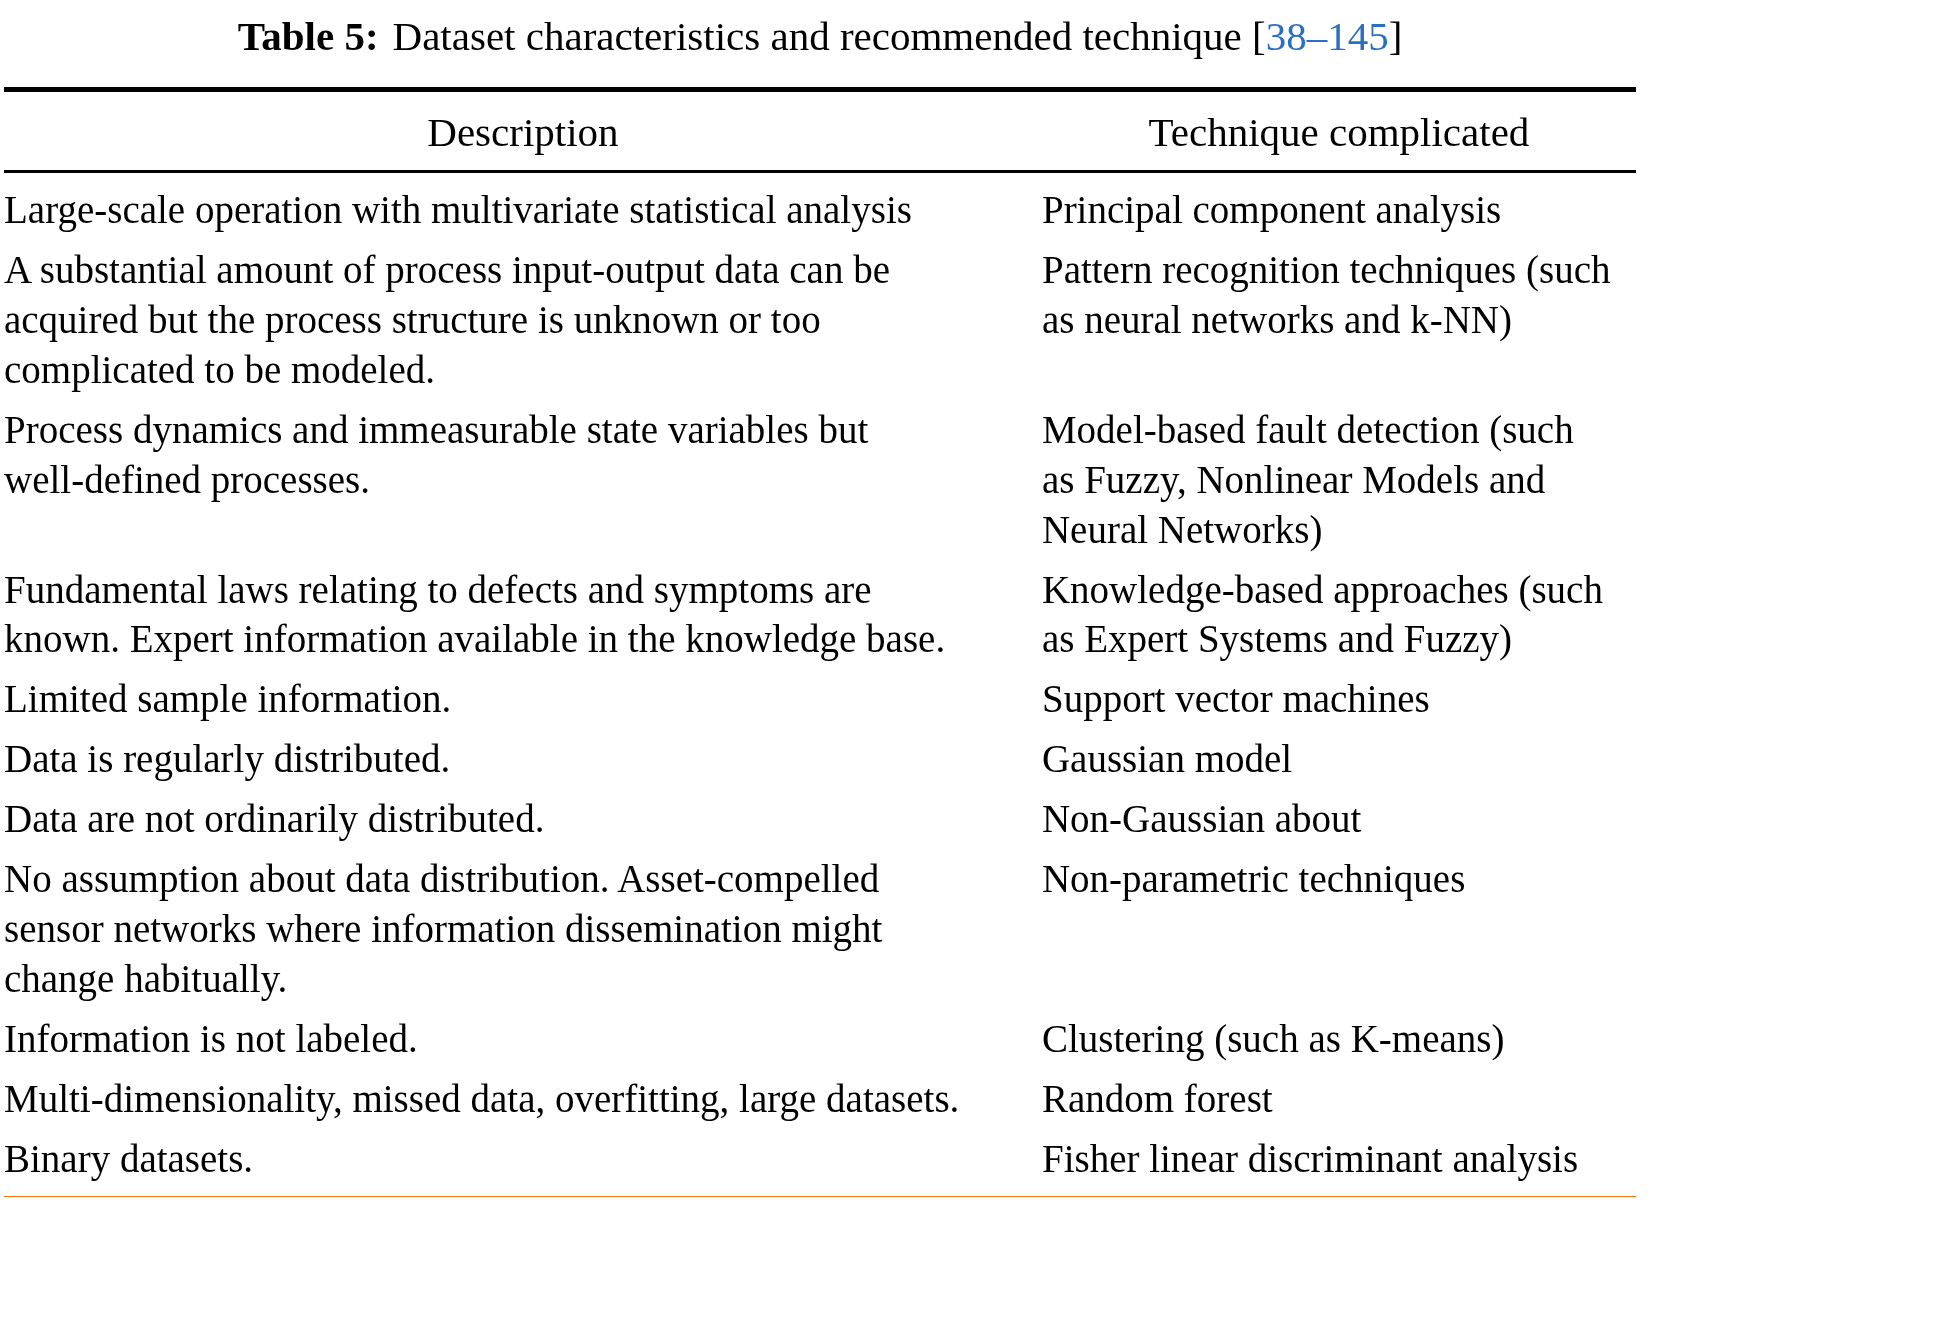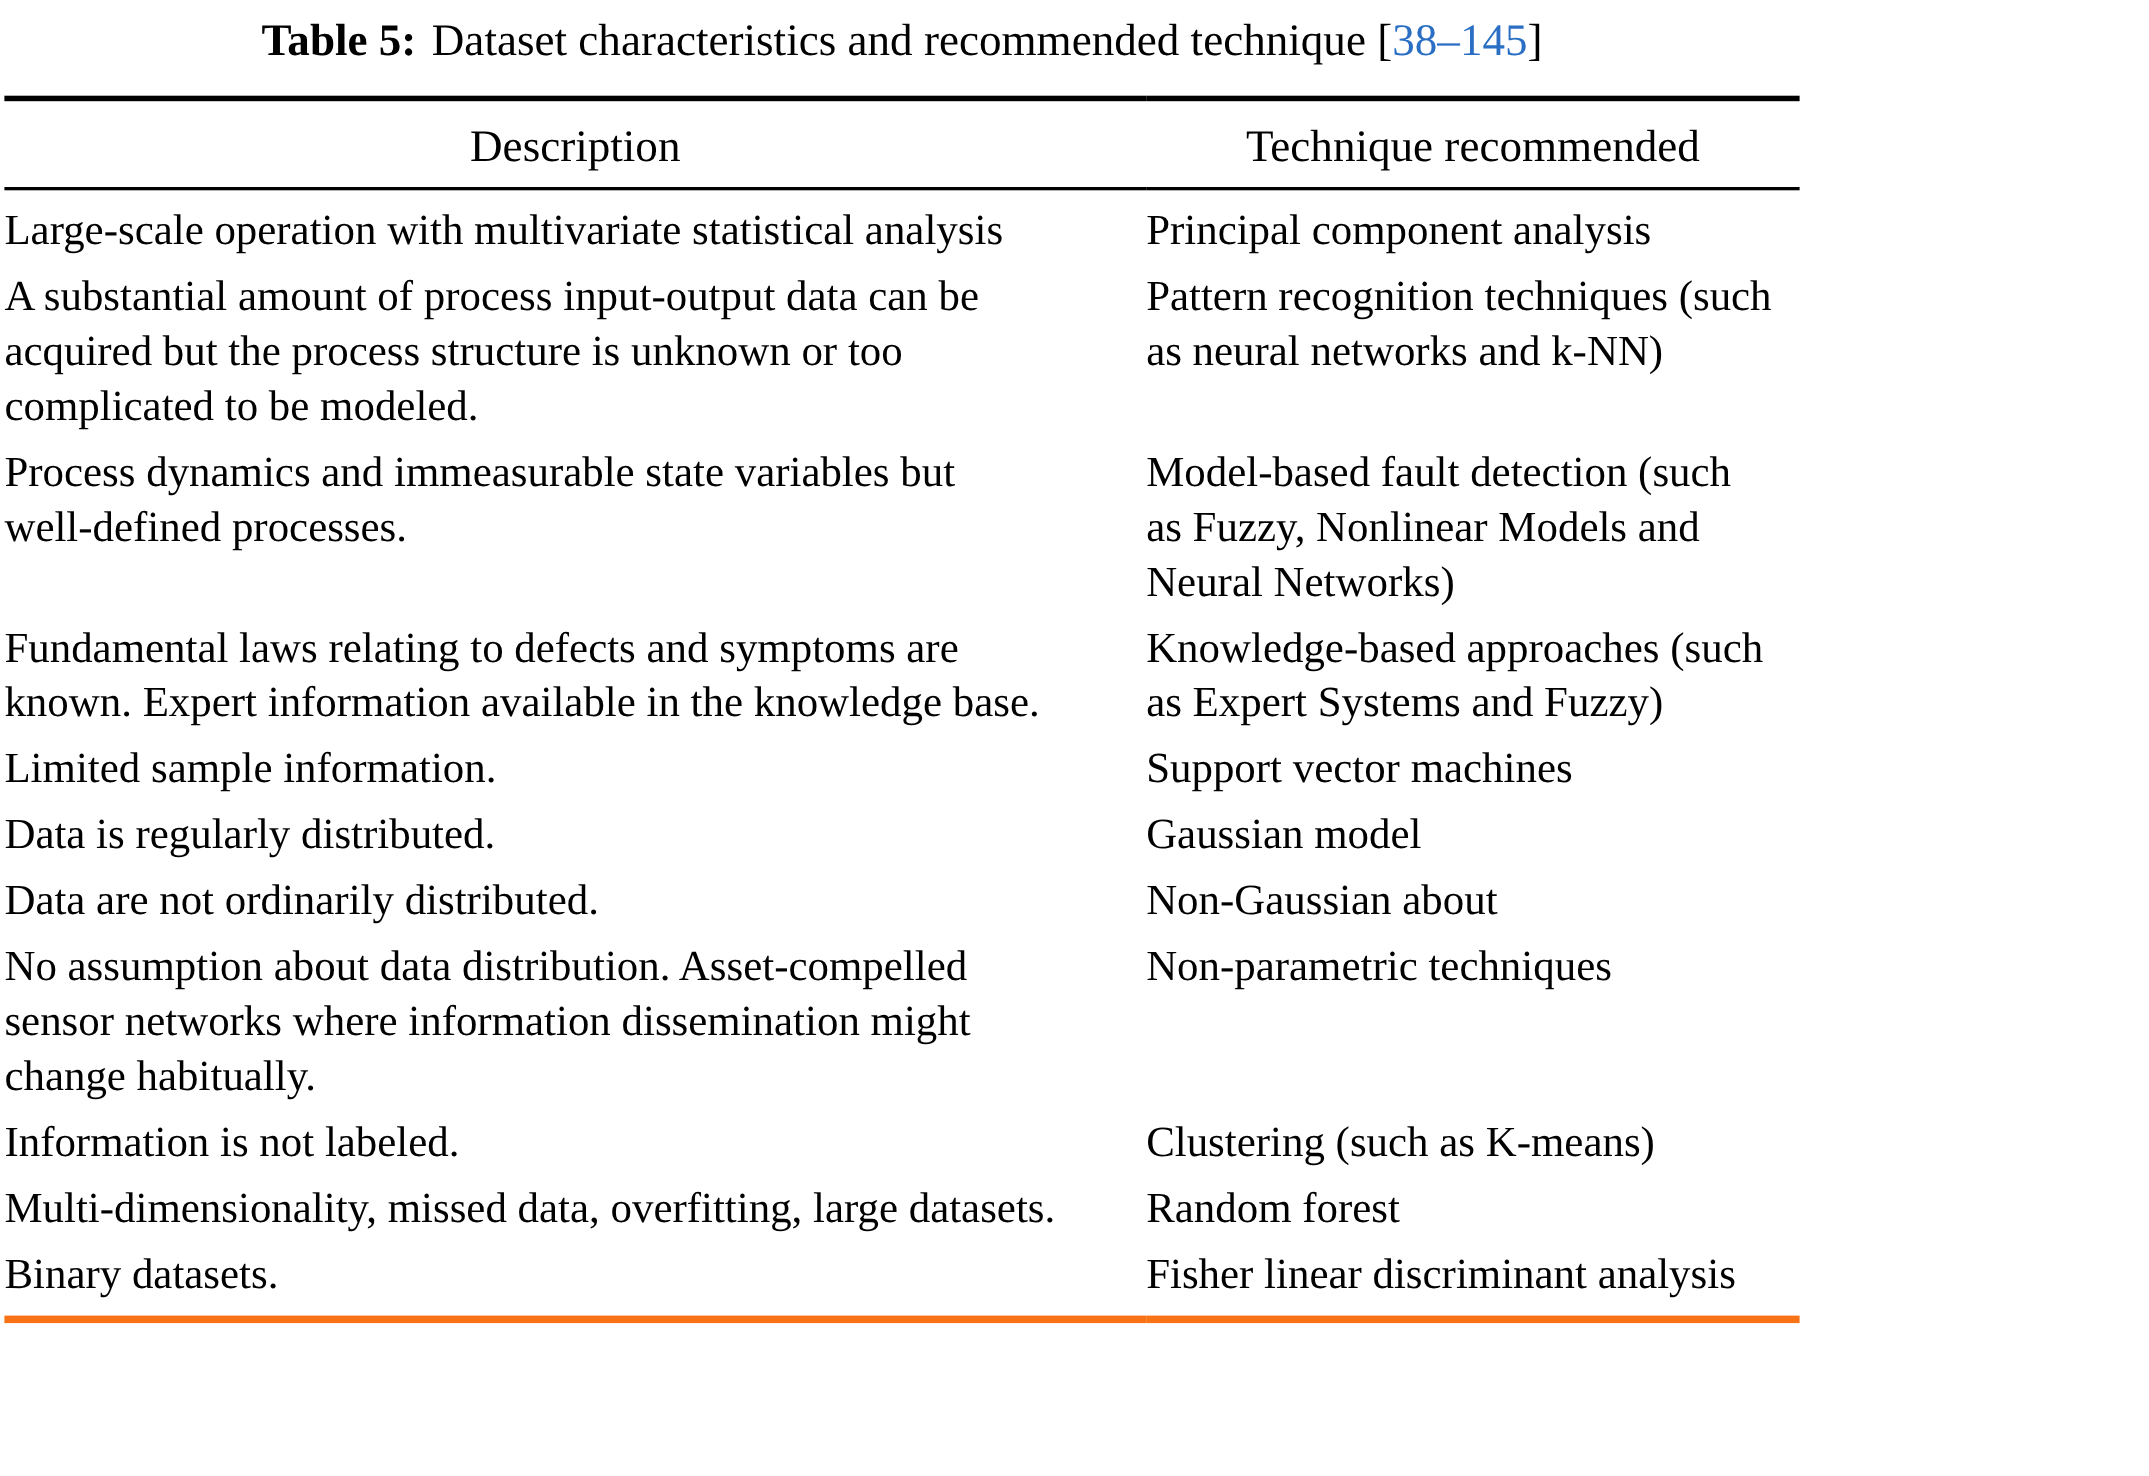--- a/index.html
+++ b/index.html
@@ -47,39 +47,39 @@
   table.data-table tbody td {
     vertical-align: top;
     font-size: 39px;
     line-height: 1.28;
     white-space: pre-line;
     padding: 5px 0 5px 0;
   }
   table.data-table tbody td.desc { padding-right: 26px; }
   table.data-table tbody tr:first-child td { padding-top: 12px; }
   table.data-table tbody tr:last-child td {
-    border-bottom: 7px solid #f97316;
+    border-bottom: 1px solid #f97316;
     padding-bottom: 12px;
   }
 </style>
 </head>
 <body>
 
 <div class="page">
 
   <div class="caption">
     <span class="caption-label">Table 5:</span><span>Dataset characteristics and recommended technique</span>
     <span><span>[</span><a href="#" class="citation-link" style="color: rgb(43, 111, 196);">38–145</a><span>]</span></span>
   </div>
 
   <table class="data-table">
     <thead>
       <tr>
         <th class="col-desc">Description</th>
-        <th class="col-tech">Technique recommended</th>
+        <th class="col-tech">Technique complicated</th>
       </tr>
     </thead>
     <tbody id="table-body">
         <tr>
           <td class="desc">Large-scale operation with multivariate statistical analysis</td>
           <td class="tech">Principal component analysis</td>
         </tr>
         <tr>
           <td class="desc">A substantial amount of process input-output data can be
 acquired but the process structure is unknown or too

